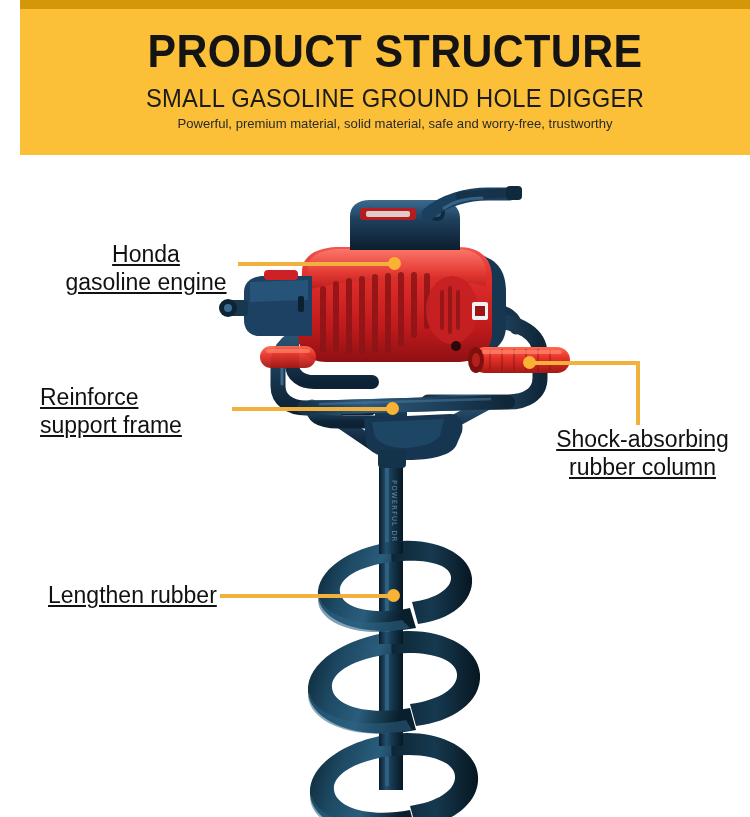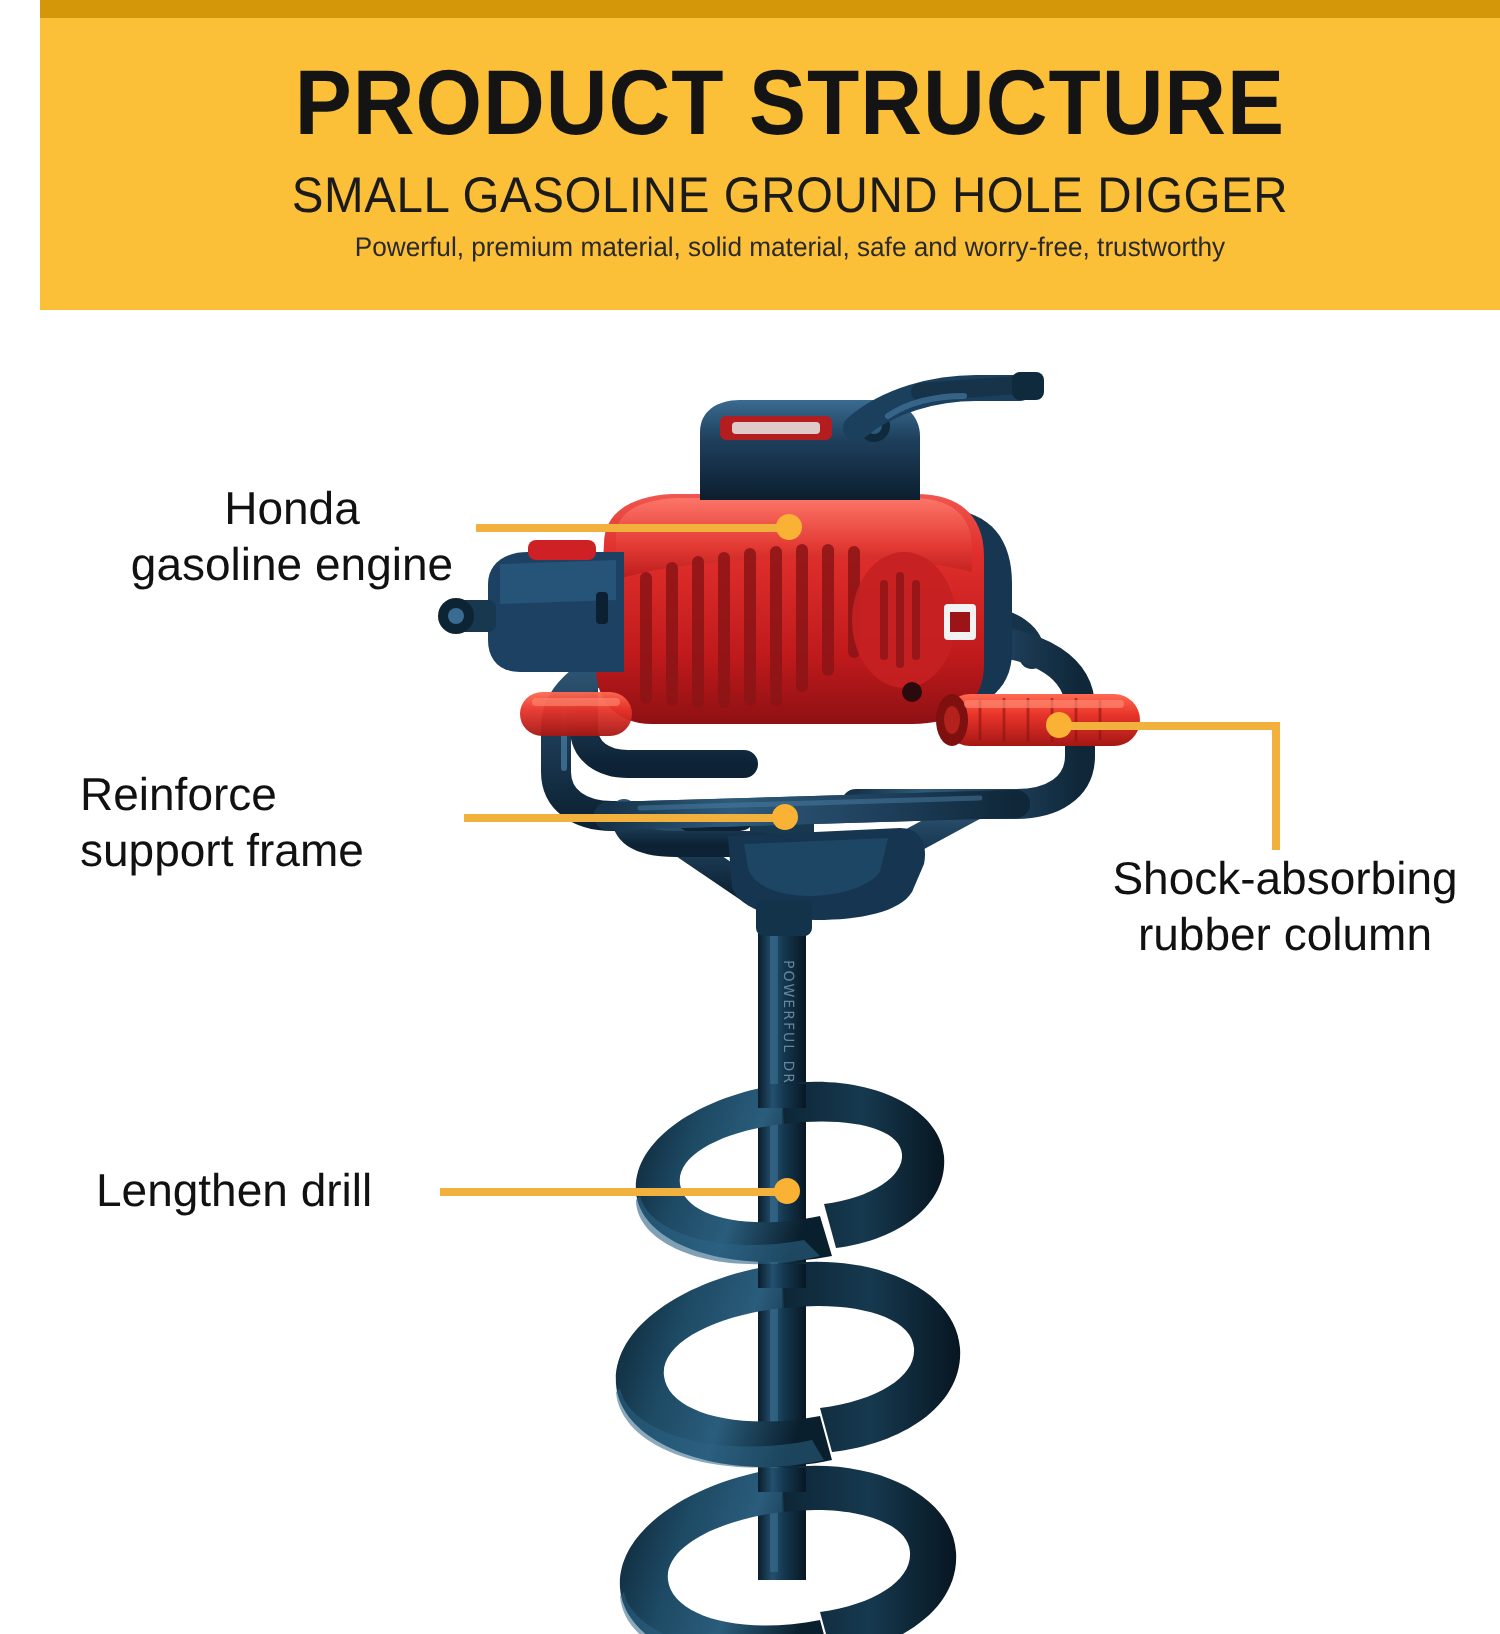--- a/index.html
+++ b/index.html
@@ -52,20 +52,21 @@
     transform:scaleX(0.97);
   }
 
   
   .callout{
     position:absolute;
     color:#111;
     font-size:23px;
     line-height:28px;
     white-space:pre-line;
+    text-decoration:underline;
   }
   .callout-honda{ left:26px; top:240px; width:200px; text-align:center;}
   .callout-frame{ left:20px; top:383px; width:195px; text-align:left;}
   .callout-shock{ left:510px; top:425px; width:225px; text-align:center;}
   .callout-drill{ left:28px; top:581px; width:180px; text-align:left;}
 
   
   .lead{ position:absolute; background:#f2b03c; }
   .lead-h{ height:4px; }
   .lead-v{ width:4px; }
@@ -341,15 +342,15 @@
 
   <div class="callout callout-honda">Honda
 gasoline engine</div>
 
   <div class="callout callout-frame">Reinforce
 support frame</div>
 
   <div class="callout callout-shock">Shock-absorbing
 rubber column</div>
 
-  <div class="callout callout-drill">Lengthen drill</div>
+  <div class="callout callout-drill">Lengthen rubber</div>
 
 </div>
 
 </body></html>

